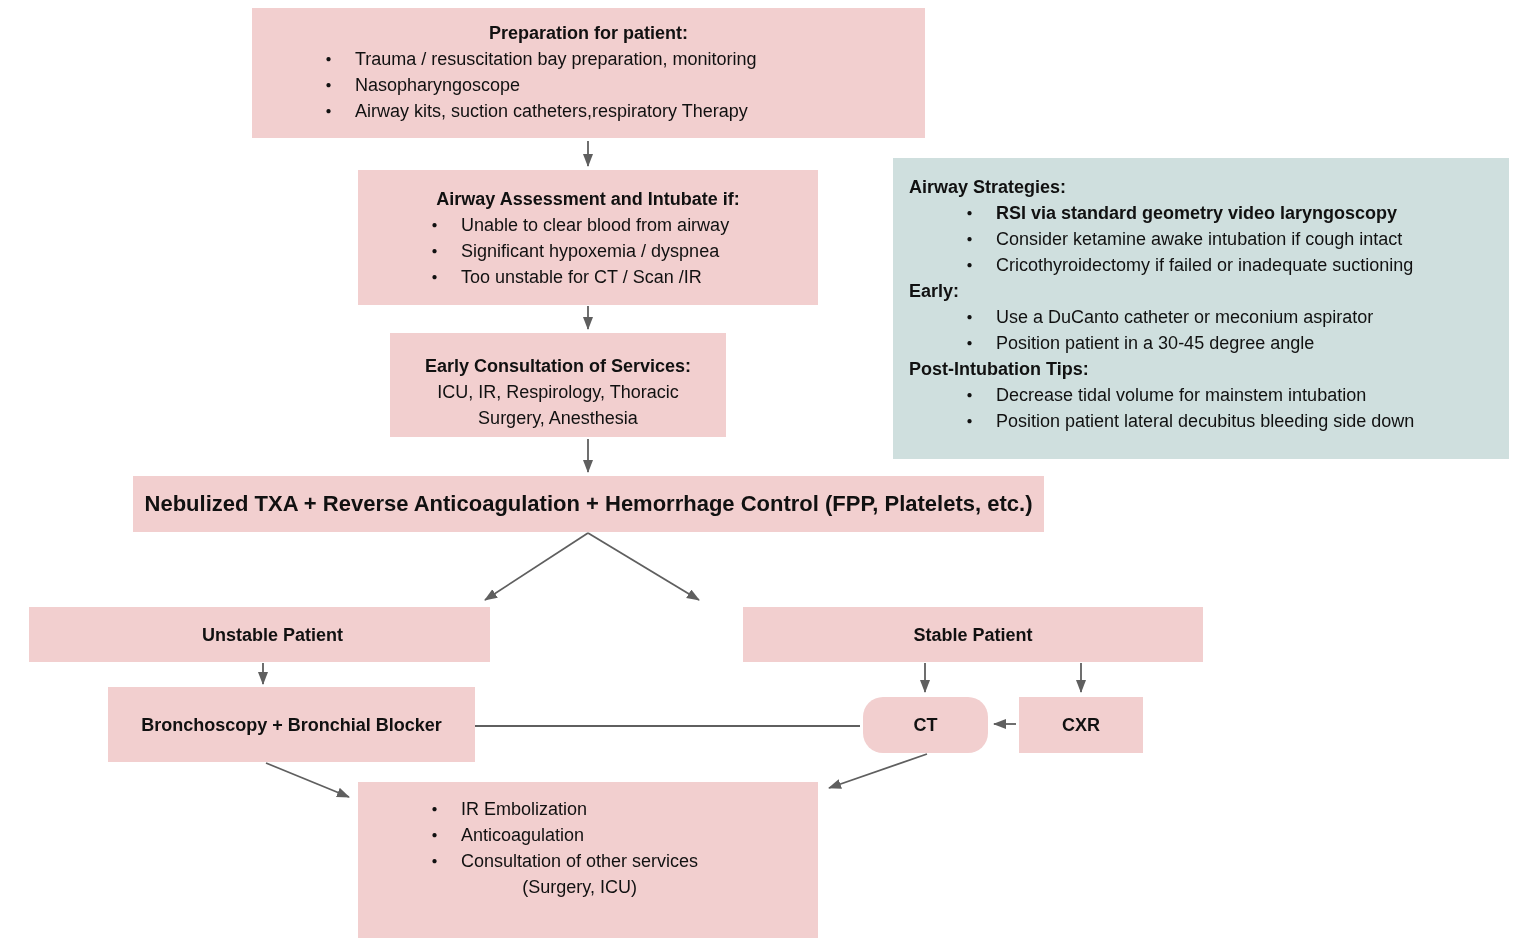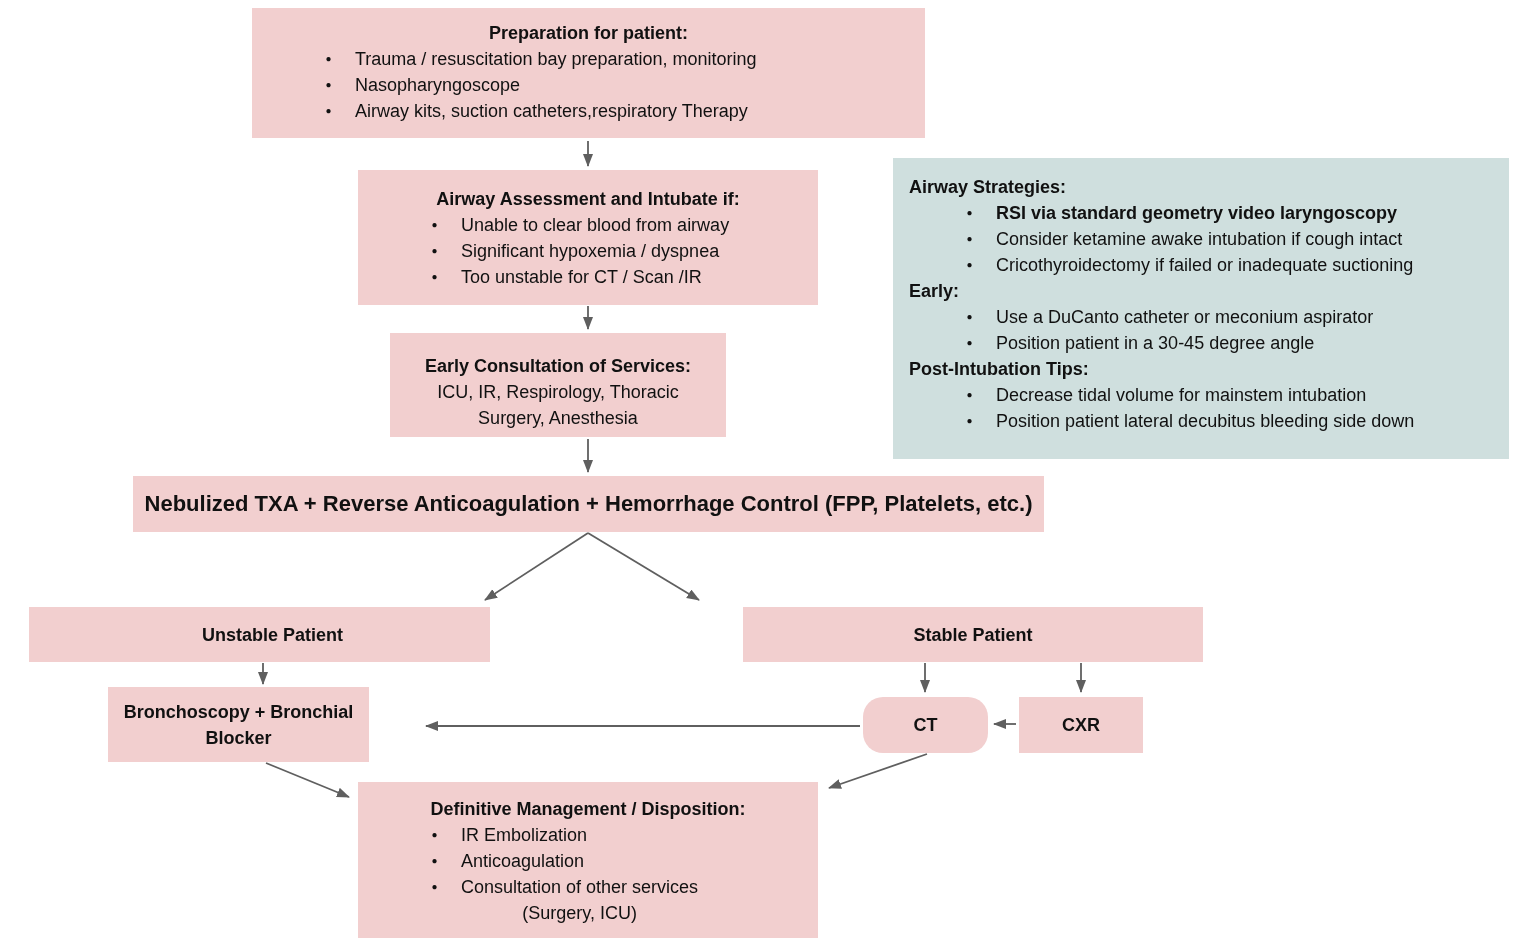--- a/index.html
+++ b/index.html
@@ -128,34 +128,33 @@
   </div>
 
   <div class="node single" style="left:29px;top:607px;width:461px;height:55px;padding-left:36px;">
     <span>Unstable Patient</span>
   </div>
 
   <div class="node single" style="left:727px;top:607px;width:460px;height:55px;margin-left:16px;">
     <span>Stable Patient</span>
   </div>
 
-  <div class="node single" style="left:108px;top:687px;width:261px;height:75px;">
+  <div class="node single" style="left:108px;top:687px;width:367px;height:75px;">
     <span>Bronchoscopy + Bronchial Blocker</span>
   </div>
 
   <div class="node single" style="left:863px;top:697px;width:125px;height:56px;border-radius:20px;">
     <span>CT</span>
   </div>
 
   <div class="node single" style="left:1019px;top:697px;width:124px;height:56px;">
     <span>CXR</span>
   </div>
 
   <div class="node pad" style="left:358px;top:782px;width:460px;height:156px;padding-top:14px;">
-    <div class="title">Definitive Management / Disposition:</div>
     <div>
 
     <div class="line bullet">
           <span class="btext">IR Embolization</span>
         </div>
         <div class="line bullet">
           <span class="btext">Anticoagulation</span>
         </div>
         <div class="line bullet">
           <span class="btext">Consultation of other services

